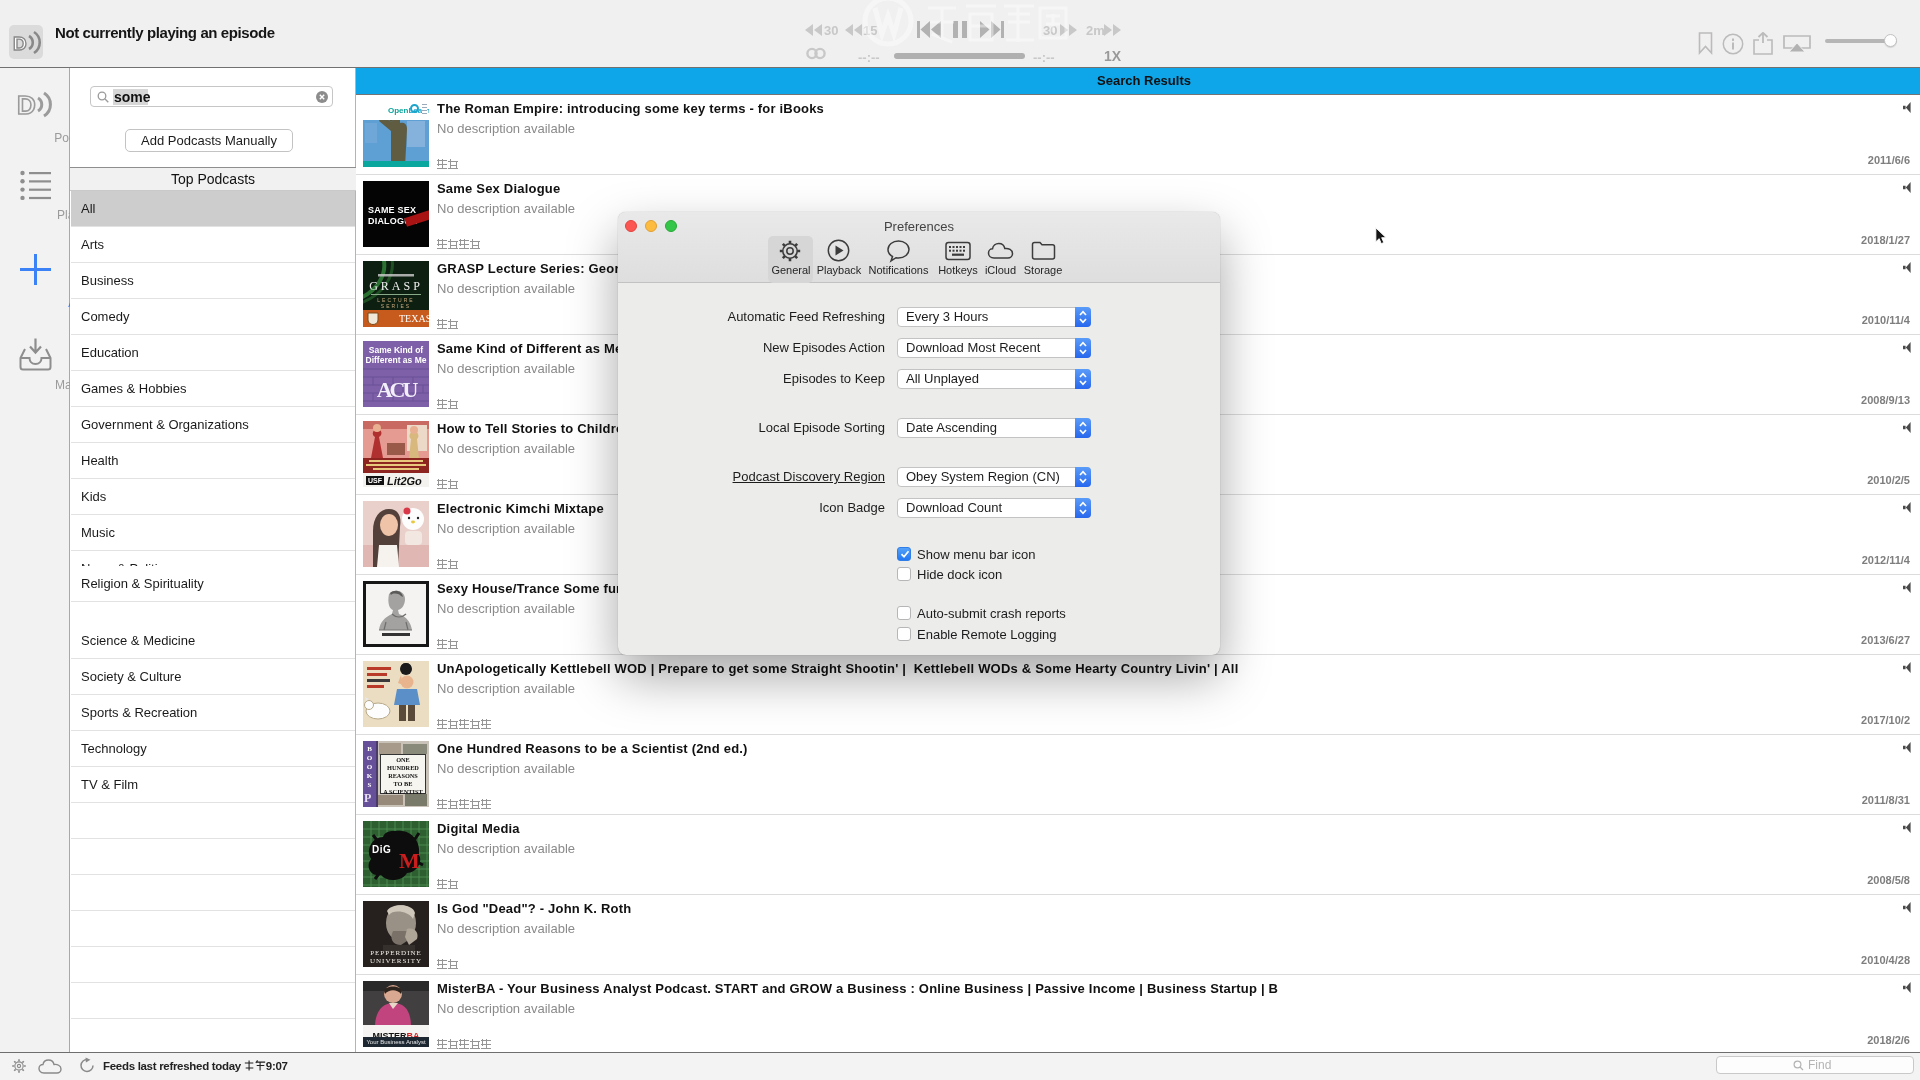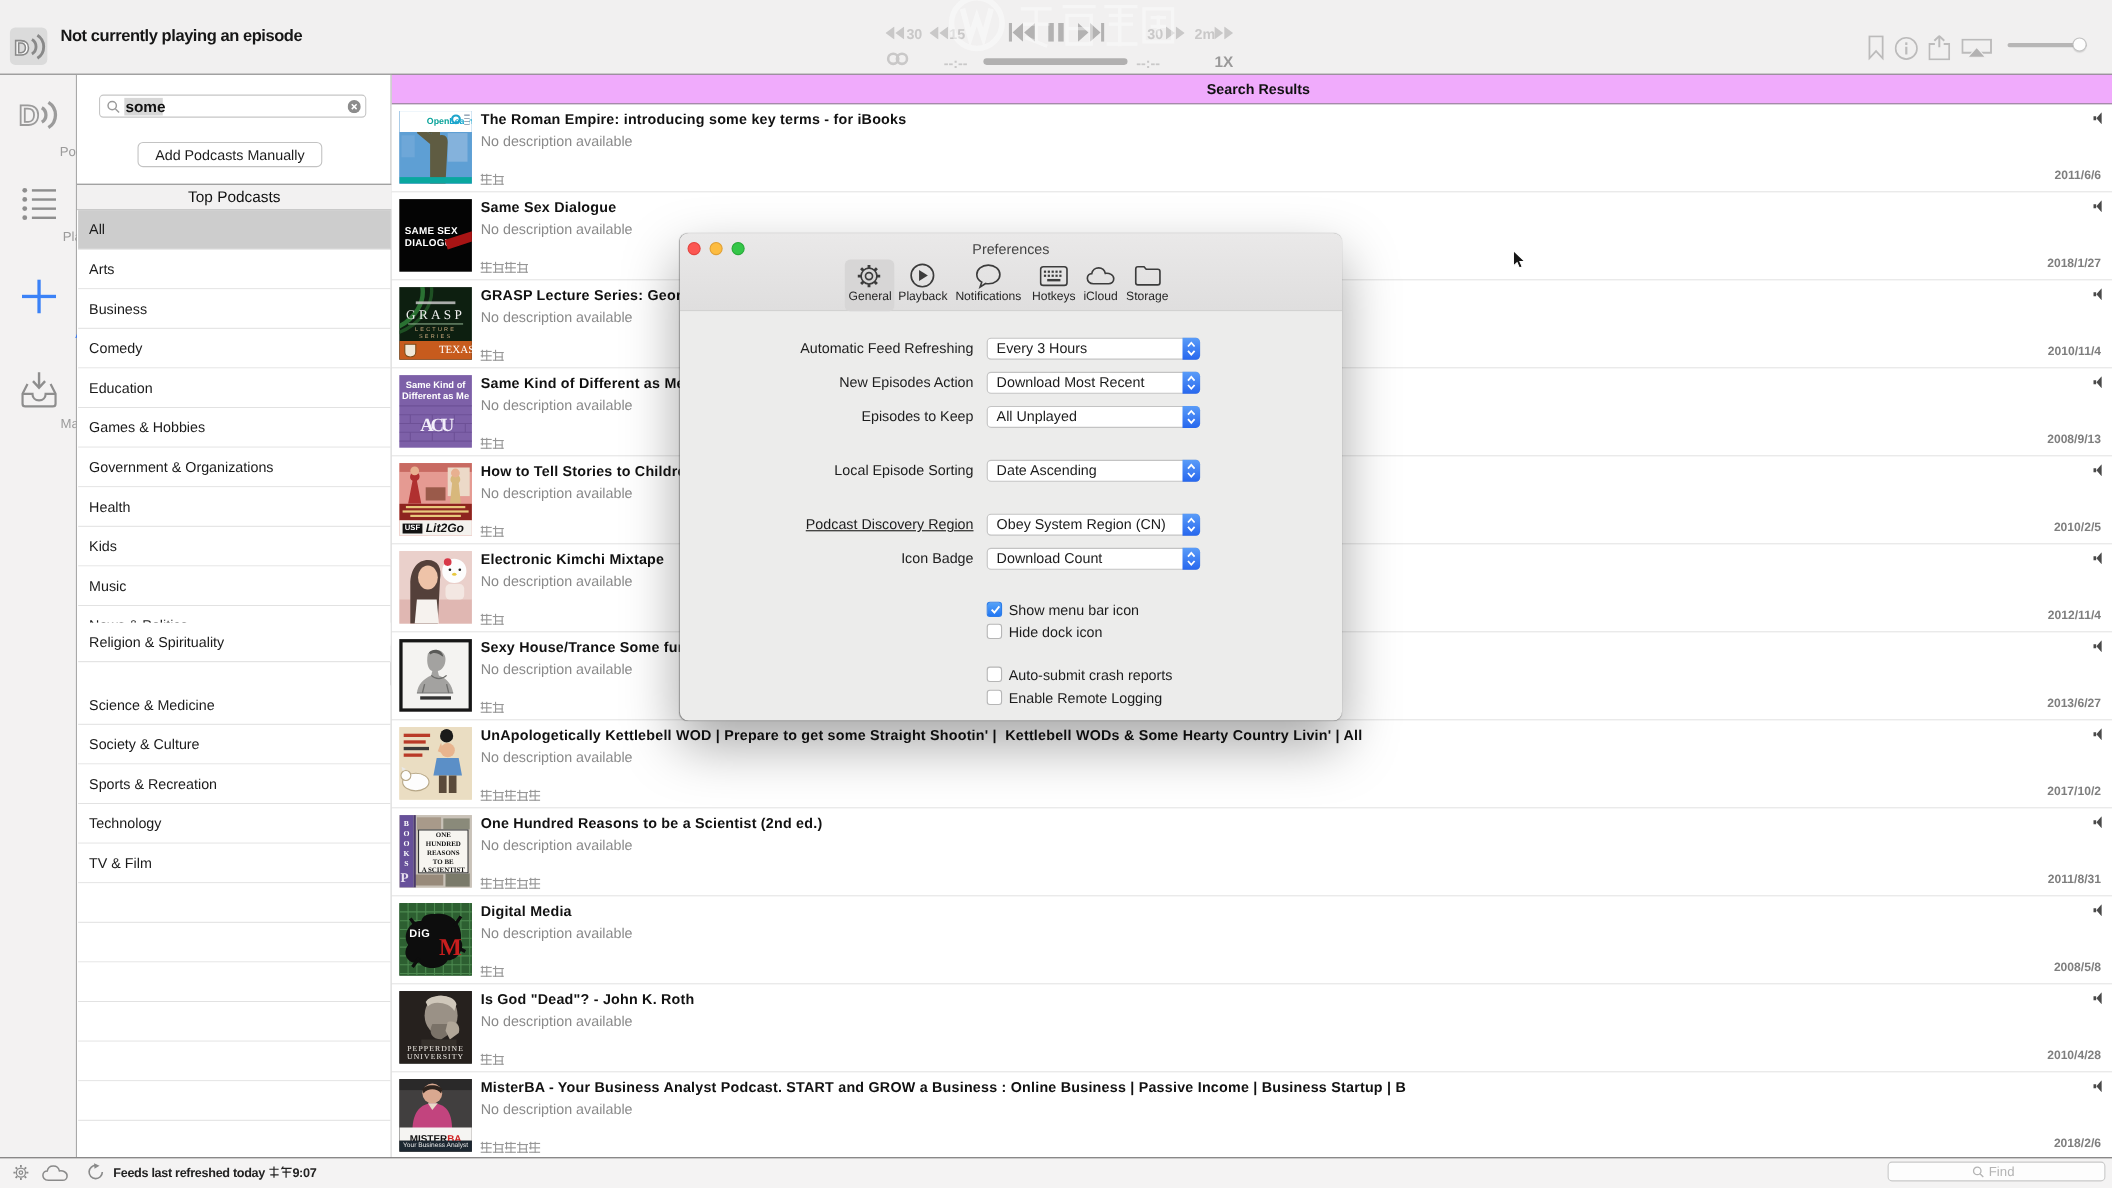--- a/index.html
+++ b/index.html
@@ -8,21 +8,21 @@
 .abs { position:absolute; }
 svg { display:block; }
 
 
 #topbar { left:0; top:0; width:1920px; height:68px; background:#f1f0f0; border-bottom:1px solid #717171; }
 #appicon { left:9px; top:25px; width:34px; height:34px; background:#dbdbdb; border-radius:5px; }
 #nowplaying { left:55px; top:24px; font-size:15px; font-weight:bold; color:#161616; letter-spacing:-0.4px; }
 .ctl { position:absolute; color:#c9c8c8; font-weight:bold; font-size:13px; }
 
 
-#srhead { left:356px; top:68px; width:1564px; height:27px; background:#f0abfc; border-bottom:1px solid #747474; text-align:center; font-size:13px; font-weight:bold; color:#111; line-height:26px;padding-left:12px; }
+#srhead { left:356px; top:68px; width:1564px; height:27px; background:#0ea5e9; border-bottom:1px solid #747474; text-align:center; font-size:13px; font-weight:bold; color:#111; line-height:26px;padding-left:12px; }
 
 
 #leftnav { left:0; top:68px; width:70px; height:984px; background:#f3f2f2; border-right:1px solid #a9a9a9; }
 .navlab { width:70px; text-align:center; font-size:12px; color:#9b9b9b; position:absolute; left:0;margin-left:44px; }
 
 
 #panel2 { left:70px; top:68px; width:286px; height:984px; background:#fff; border-right:1px solid #b4b4b4; }
 #searchbox { left:90px; top:86px; width:243px; height:21px; background:#fff; border:1px solid #c6c6c6; border-radius:4px; }
 #addbtn { left:125px; top:129px; width:168px; height:23px; background:#fff; border:1px solid #c3c3c3; border-radius:5px; text-align:center; font-size:13px; color:#1c1c1c; line-height:21px; }
 #tophead { left:70px; top:167px; width:286px; height:24px; background:#f2f1f1; border-top:1px solid #8e8e8e; border-bottom:1px solid #c9c9c9; text-align:center; font-size:14px; color:#111; line-height:23px; }
@@ -295,21 +295,21 @@
 
 <div class="row" style="top:335px;">
  <div class="thumb" style="background:#7d60a8;">
   <svg class="t" style="left:0;top:0;" width="66" height="66" viewBox="0 0 66 66">
    <g stroke="#6d5096" stroke-width="1">
           <path d="M0 36 h66 M0 44 h66 M0 52 h66 M0 60 h66 M0 28 h66"></path>
           <path d="M10 36 v8 M30 36 v8 M50 36 v8 M20 44 v8 M40 44 v8 M60 44 v8 M10 52 v8 M30 52 v8 M50 52 v8"></path>
         </g>
   </svg>
   <div class="t" style="left:0;top:4px;width:66px;text-align:center;color:#fff;font-size:8.5px;font-weight:bold;line-height:10px;">Same Kind of<br>Different as Me</div>
-  <div class="t" style="left:0;top:36px;width:66px;text-align:center;color:#f2eefa;font-size:17px;font-weight:bold;font-family:'Liberation Serif',serif;letter-spacing:-3px;">ACU</div>
+  <div class="t" style="left:0;top:36px;width:66px;text-align:center;color:#f2eefa;font-size:22px;font-weight:bold;font-family:'Liberation Serif',serif;letter-spacing:-3px;">ACU</div>
  </div>
  <div class="etitle">Same Kind of Different as Me</div>
  <div class="edesc">No description available</div>
  <span class="ecat"><span class="cj"><i></i></span><span class="cj alt"><i></i></span></span>
  <div class="edate">2008/9/13</div>
  <svg class="espk" width="8" height="11" viewBox="0 0 8 11">
       <path d="M0 3.7 h2.6 v3.6 h-2.6 z M7.6 0 V11 L2.8 5.5 Z" fill="#4a4a4a"></path>
     </svg>
 </div>
 

